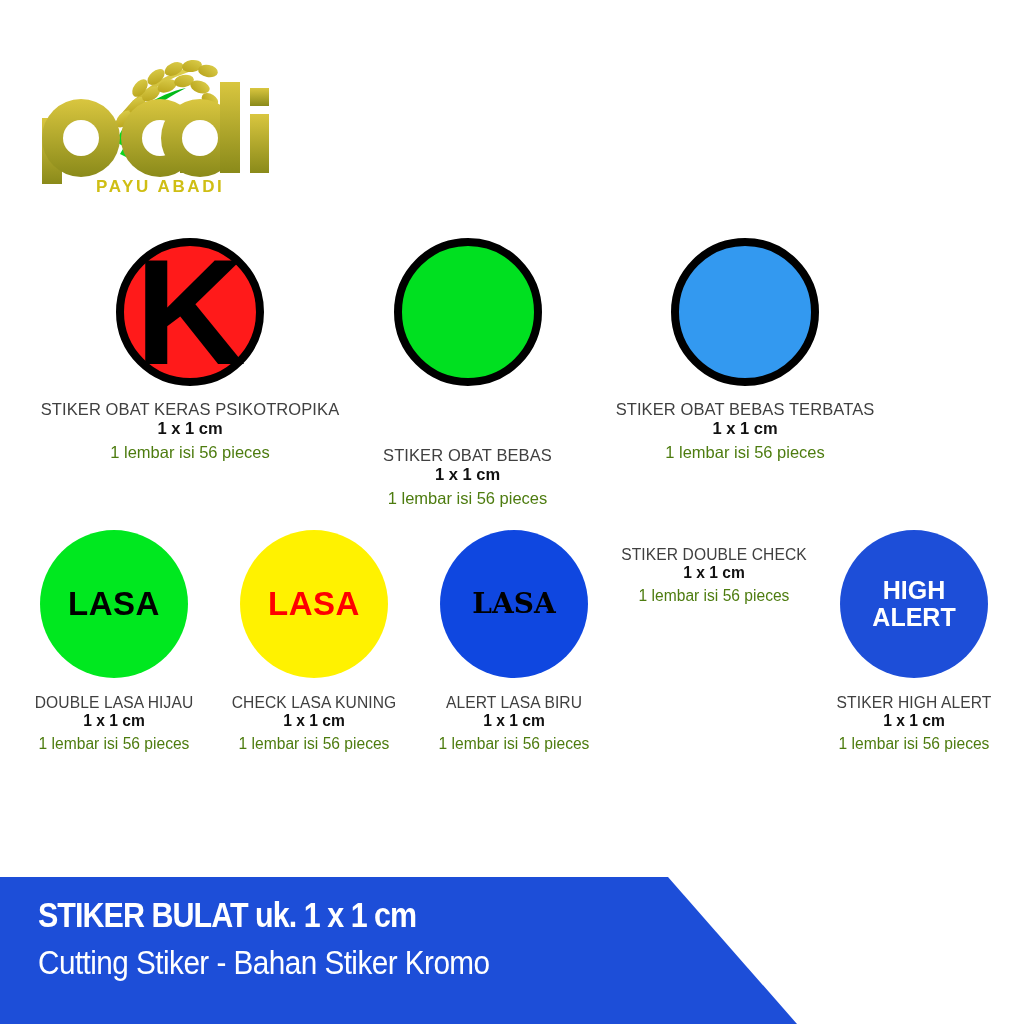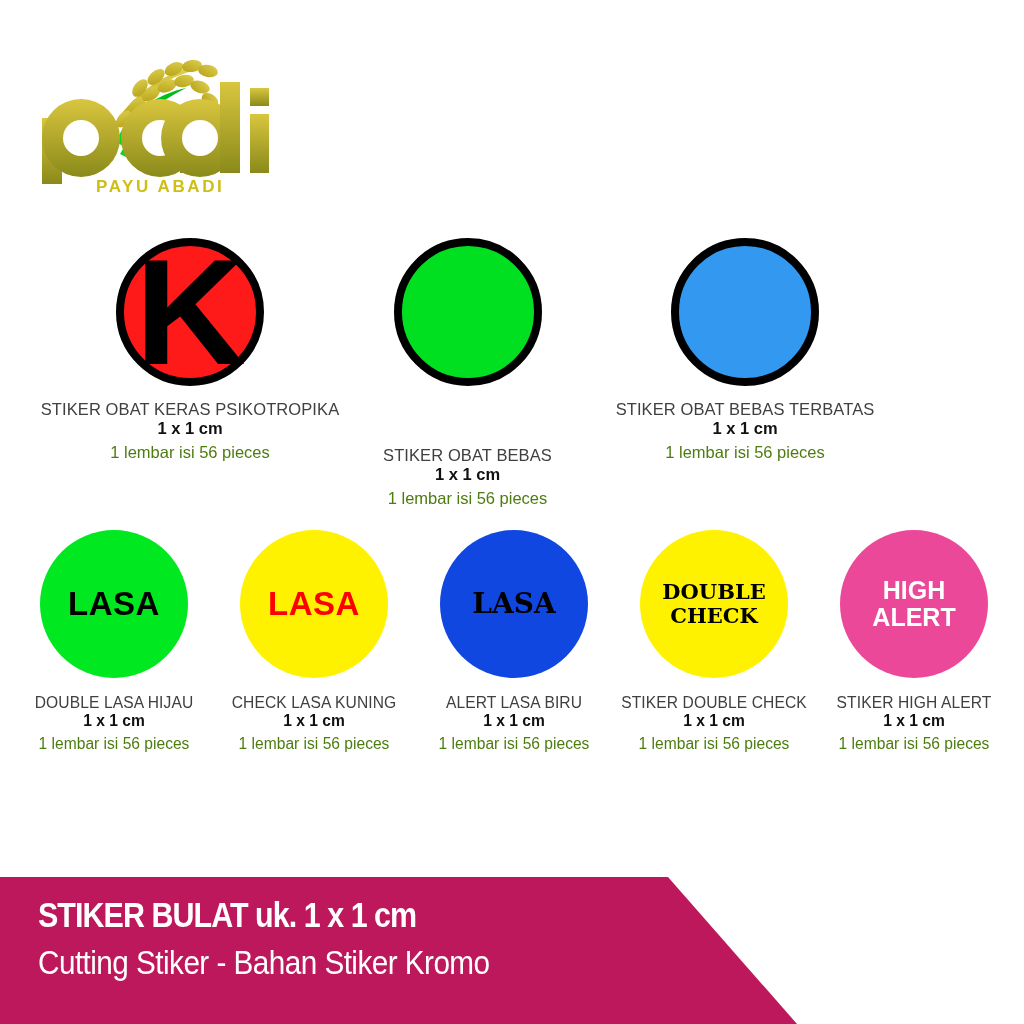--- a/index.html
+++ b/index.html
@@ -225,46 +225,40 @@
       <span class="lasa-serif" style="color:#000000;">LASA</span>
     </div>
     <div class="caption">
       <div class="cap-name">ALERT LASA BIRU</div>
       <div class="cap-size">1 x 1 cm</div>
       <div class="cap-qty">1 lembar isi 56 pieces</div>
     </div>
   </div>
 
   <div class="cell">
-    <div class="disc disc-r2" style="background:#fff200;">
-      <span class="slab-txt" style="color:#000000;">
-        <span>DOUBLE</span><br>
-        <span>CHECK</span>
-      </span>
-    </div>
     <div class="caption">
       <div class="cap-name">STIKER DOUBLE CHECK</div>
       <div class="cap-size">1 x 1 cm</div>
       <div class="cap-qty">1 lembar isi 56 pieces</div>
     </div>
   </div>
 
   <div class="cell">
-    <div class="disc disc-r2" style="background:#ec4899;">
+    <div class="disc disc-r2" style="background:#1d4ed8;">
       <span class="alert-txt" style="color:#ffffff;">
         <span>HIGH</span><br>
         <span>ALERT</span>
       </span>
     </div>
     <div class="caption">
       <div class="cap-name">STIKER HIGH ALERT</div>
       <div class="cap-size">1 x 1 cm</div>
       <div class="cap-qty">1 lembar isi 56 pieces</div>
     </div>
   </div>
 </div>
 
-<div class="banner" style="background:#be185d;">
+<div class="banner" style="background:#1d4ed8;">
   <div class="banner-text">
     <div class="banner-title">STIKER BULAT uk. 1 x 1 cm</div>
     <div class="banner-sub">Cutting Stiker - Bahan Stiker Kromo</div>
   </div>
 </div>
 
 </body></html>

